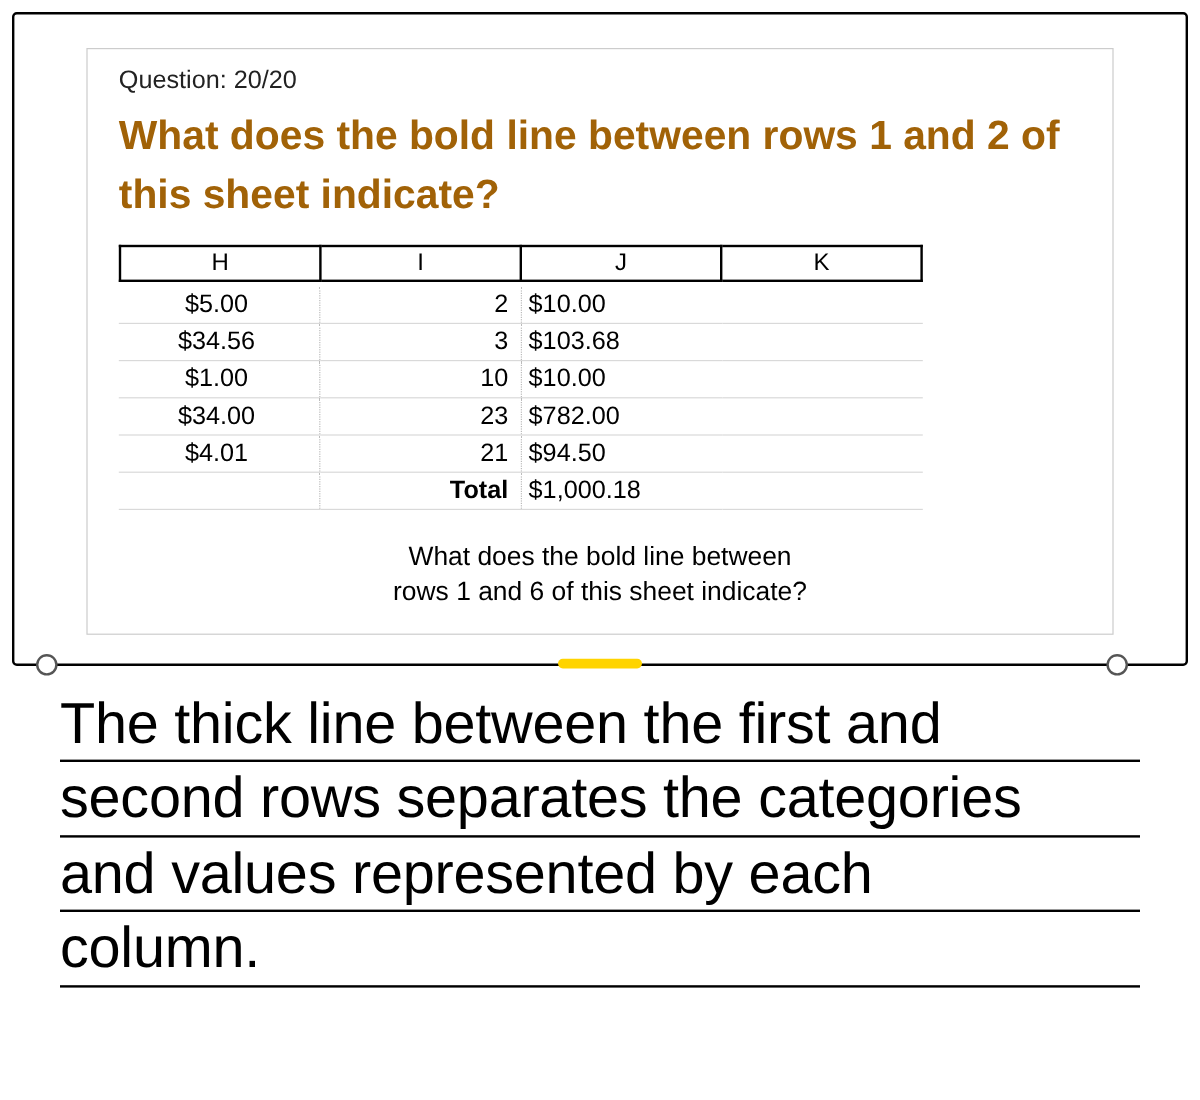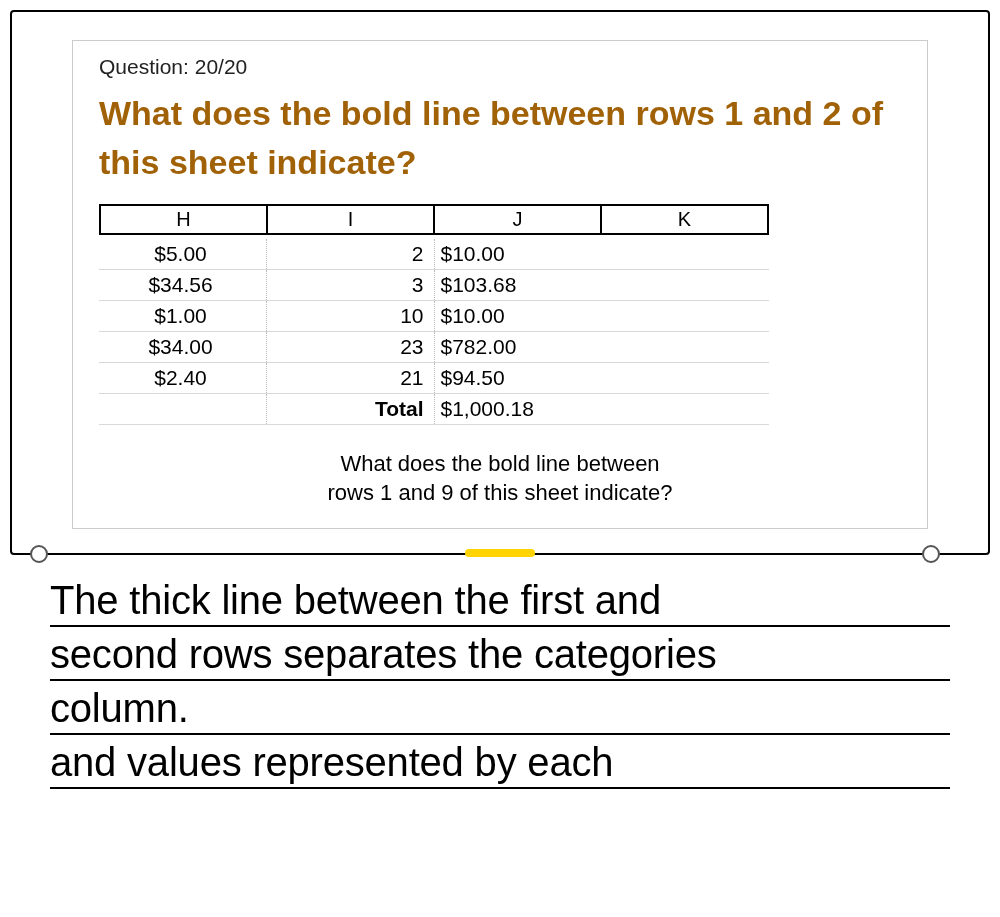--- a/index.html
+++ b/index.html
@@ -96,21 +96,21 @@
     bottom: -4px;
     width: 70px;
     height: 8px;
     background: #ffd400;
     border-radius: 4px;
   }
   .answer {
     margin: 18px 40px 0 40px;
   }
   .answer .line {
-    font-size: 40px;
+    font-size: 48px;
     line-height: 1.05;
     border-bottom: 2px solid #000;
     padding: 6px 0 4px 0;
     letter-spacing: -0.2px;
     font-family: Arial, Helvetica, sans-serif;
   }
 </style>
 </head>
 <body>
 
@@ -153,44 +153,44 @@
           <td class="col-j">$10.00</td>
           <td class="col-k"></td>
         </tr>
         <tr>
           <td class="col-h">$34.00</td>
           <td class="col-i">23</td>
           <td class="col-j">$782.00</td>
           <td class="col-k"></td>
         </tr>
         <tr>
-          <td class="col-h">$2.40</td>
+          <td class="col-h">$4.01</td>
           <td class="col-i">21</td>
           <td class="col-j">$94.50</td>
           <td class="col-k"></td>
         </tr>
         <tr class="total">
           <td class="col-h"></td>
           <td class="col-i">Total</td>
           <td class="col-j">$1,000.18</td>
           <td class="col-k"></td>
         </tr>
       </tbody>
         </table>
     </div>
 
     <div class="sub-question">
       <div>What does the bold line between</div>
-      <div>rows 1 and 9 of this sheet indicate?</div>
+      <div>rows 1 and 6 of this sheet indicate?</div>
     </div>
   </div>
 
   <div class="ring left"></div>
   <div class="ring right"></div>
   <div class="handlebar"></div>
 </div>
 
 <div class="answer">
   <div class="line">The thick line between the first and</div>
   <div class="line">second rows separates the categories</div>
+  <div class="line">and values represented by each</div>
   <div class="line">column.</div>
-  <div class="line">and values represented by each</div>
 </div>
 
 </body></html>

